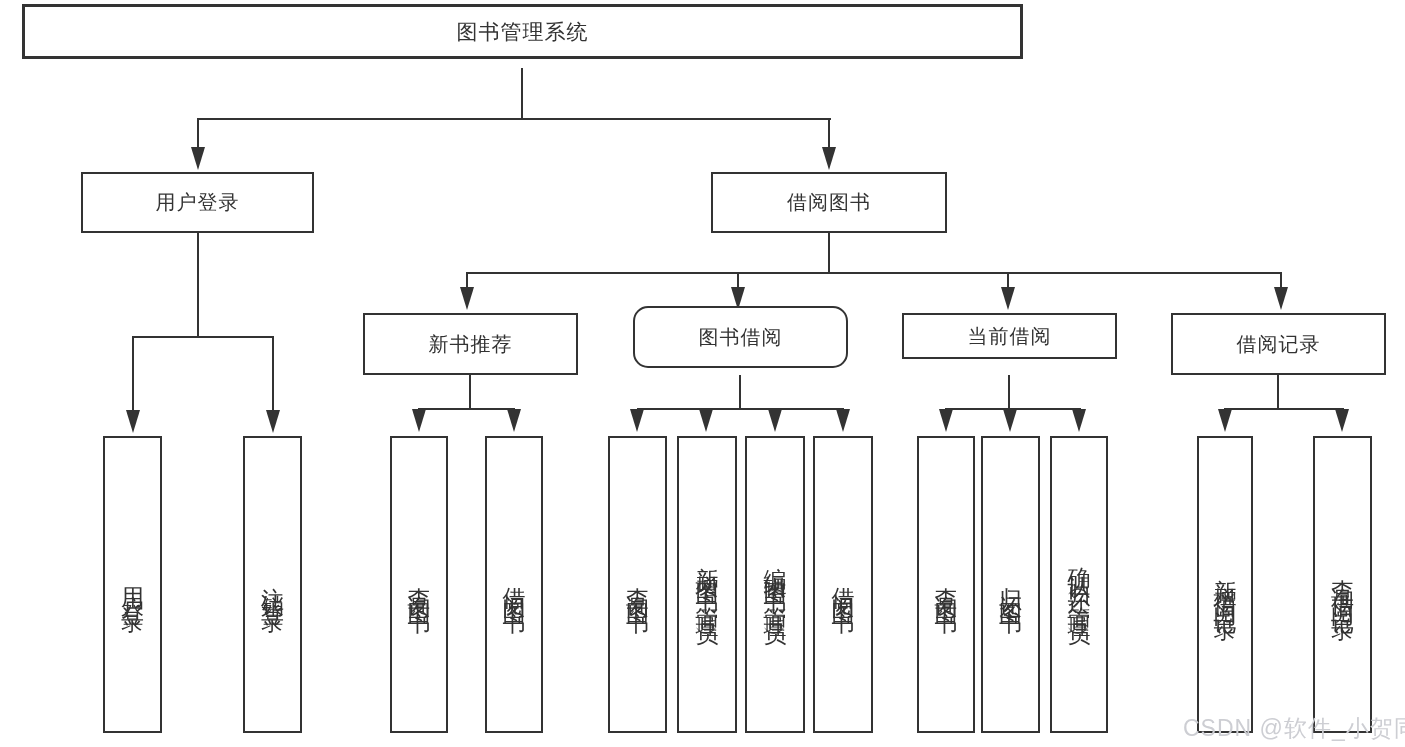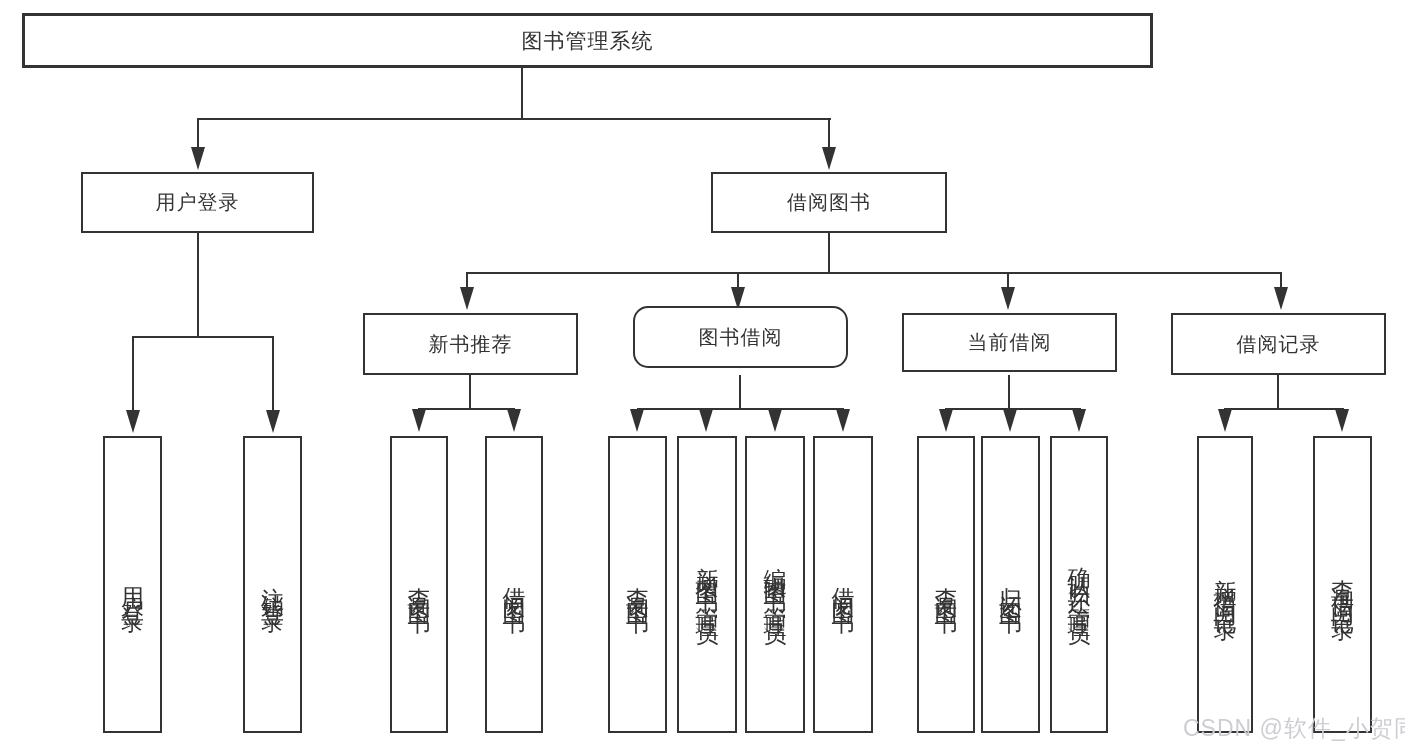--- a/index.html
+++ b/index.html
@@ -102,28 +102,28 @@
   <div class="hl" style="left:945px;top:408px;width:136px;"></div>
   <div class="ah" style="left:939px;top:409px;"></div>
   <div class="ah" style="left:1003px;top:409px;"></div>
   <div class="ah" style="left:1072px;top:409px;"></div>
 
   <div class="vl" style="left:1277px;top:375px;height:35px;"></div>
   <div class="hl" style="left:1224px;top:408px;width:120px;"></div>
   <div class="ah" style="left:1218px;top:409px;"></div>
   <div class="ah" style="left:1335px;top:409px;"></div>
 
-  <div class="box root" style="left:22px;top:13px;width:1131px;height:55px;text-align:center;">图书管理系统</div>
+  <div class="box root" style="left:22px;top:4px;width:1001px;height:55px;text-align:center;">图书管理系统</div>
 
   <div class="box" style="left:81px;top:172px;width:233px;height:61px;">用户登录</div>
   <div class="box" style="left:711px;top:172px;width:236px;height:61px;">借阅图书</div>
 
   <div class="box" style="left:363px;top:313px;width:215px;height:62px;">新书推荐</div>
   <div class="box" style="left:633px;top:306px;width:215px;height:62px;border-radius:15px;">图书借阅</div>
-  <div class="box" style="left:902px;top:313px;width:215px;height:59px;">当前借阅</div>
+  <div class="box" style="left:902px;top:313px;width:215px;height:46px;">当前借阅</div>
   <div class="box" style="left:1171px;top:313px;width:215px;height:62px;">借阅记录</div>
 
   <div class="leaf" style="left:103px;width:59px;">用户登录</div>
   <div class="leaf" style="left:243px;width:59px;">注销登录</div>
 
   <div class="leaf" style="left:390px;width:58px;">查询图书</div>
   <div class="leaf" style="left:485px;width:58px;">借阅图书</div>
 
   <div class="leaf" style="left:608px;width:59px;">查询图书</div>
   <div class="leaf" style="left:677px;width:60px;">新增图书（管理员）</div>

